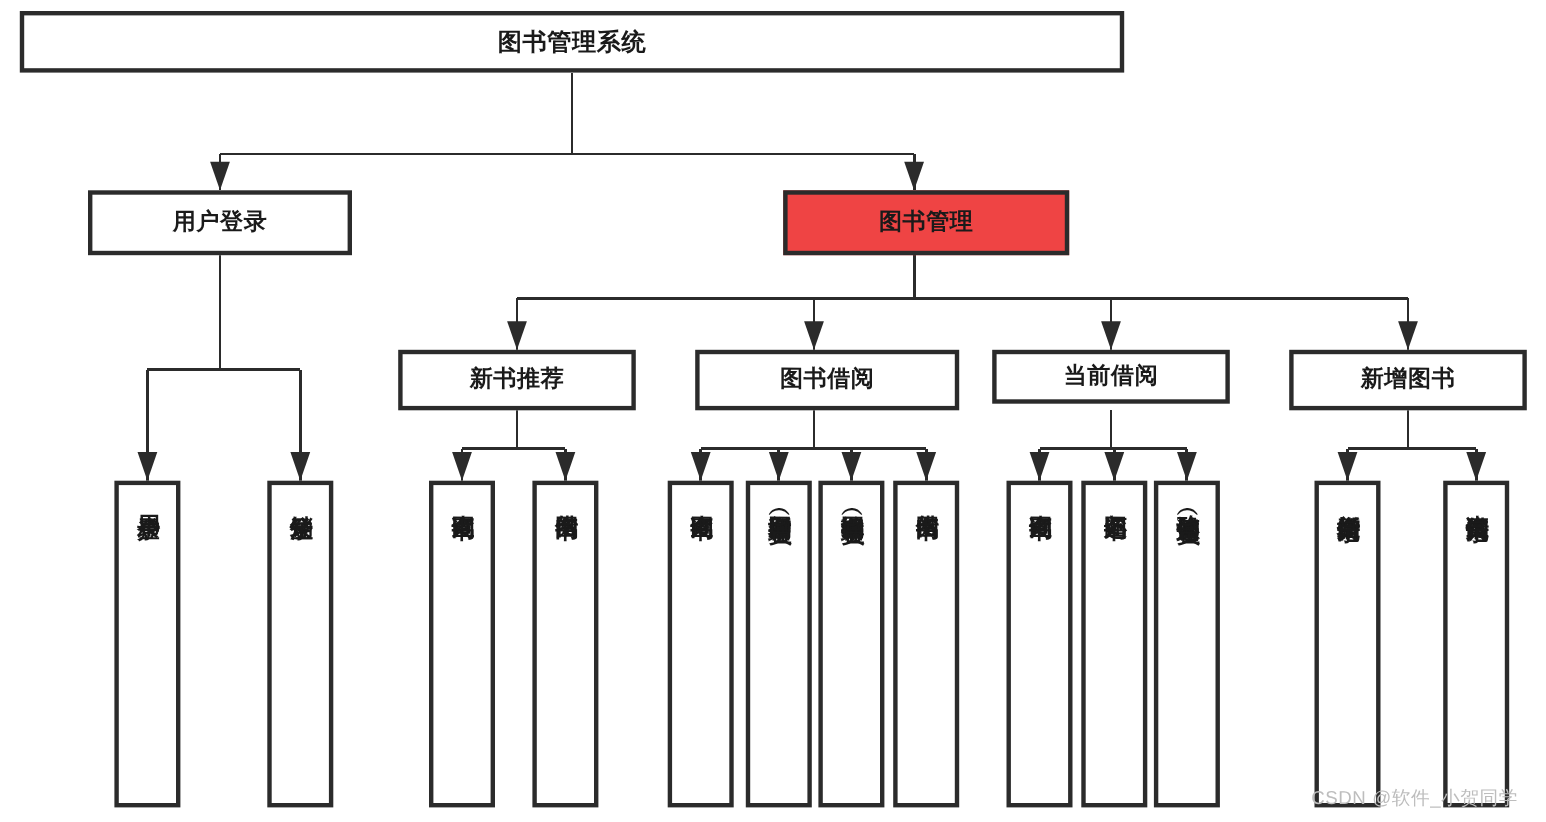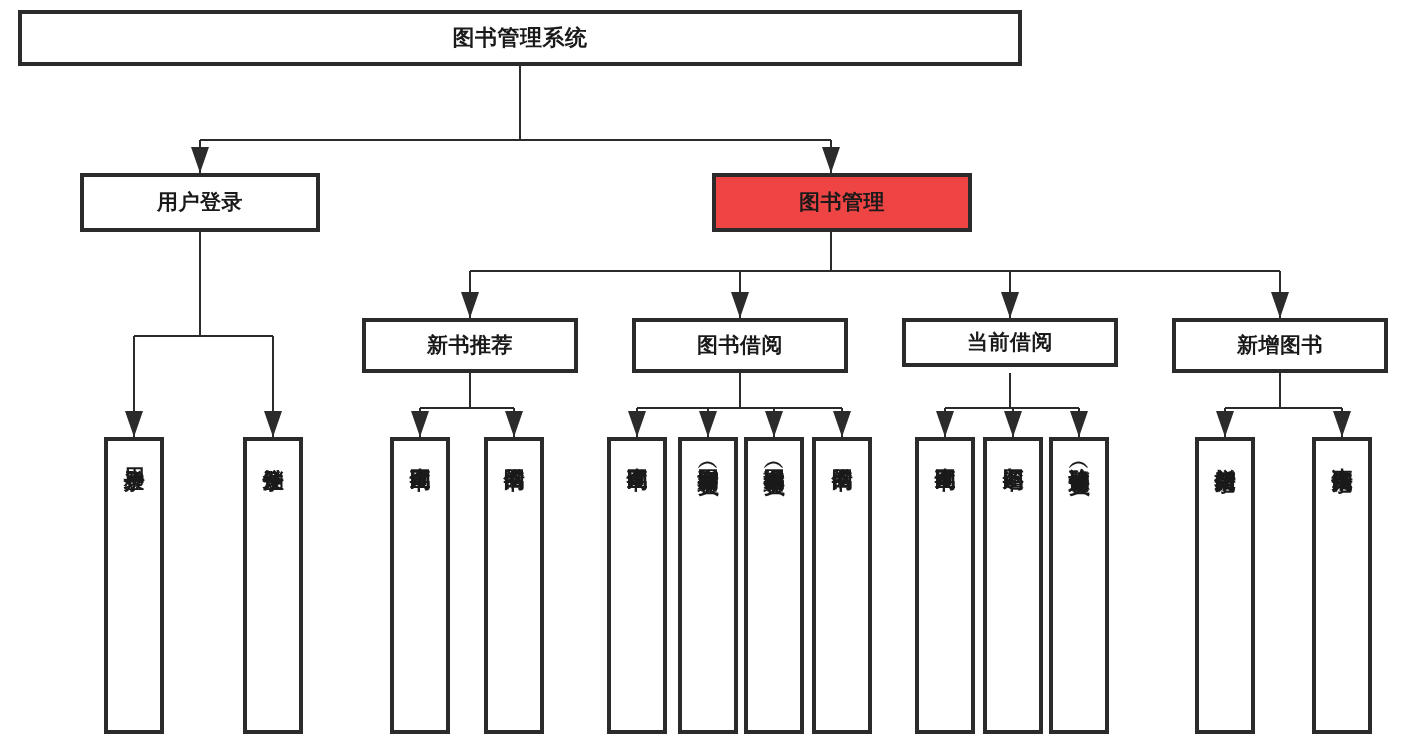--- a/index.html
+++ b/index.html
@@ -132,21 +132,21 @@
       </div>
       <div class="node horizontal" style="left: 80px; top: 173px; width: 240px; height: 59px; border-color: rgb(43, 43, 43); background: rgb(255, 255, 255); color: rgb(26, 26, 26);">
         <span class="label">用户登录</span>
       </div>
       <div class="node horizontal" style="left: 712px; top: 173px; width: 260px; height: 59px; border-color: rgb(43, 43, 43); background: #ef4444; color: rgb(26, 26, 26);">
         <span class="label">图书管理</span>
       </div>
       <div class="node horizontal" style="left: 362px; top: 318px; width: 216px; height: 55px; border-color: rgb(43, 43, 43); background: rgb(255, 255, 255); color: rgb(26, 26, 26);">
         <span class="label">新书推荐</span>
       </div>
-      <div class="node horizontal" style="left: 632px; top: 318px; width: 216px; height: 55px; border-color: rgb(43, 43, 43); background: rgb(255, 255, 255); color: rgb(26, 26, 26);">
+      <div class="node horizontal" style="left: 632px; top: 318px; width: 240px; height: 55px; border-color: rgb(43, 43, 43); background: rgb(255, 255, 255); color: rgb(26, 26, 26);">
         <span class="label">图书借阅</span>
       </div>
       <div class="node horizontal" style="left: 902px; top: 318px; width: 216px; height: 49px; border-color: rgb(43, 43, 43); background: rgb(255, 255, 255); color: rgb(26, 26, 26);">
         <span class="label">当前借阅</span>
       </div>
       <div class="node horizontal" style="left: 1172px; top: 318px; width: 216px; height: 55px; border-color: rgb(43, 43, 43); background: rgb(255, 255, 255); color: rgb(26, 26, 26);">
         <span class="label">新增图书</span>
       </div>
       <div class="node vertical" style="left: 104px; top: 437px; width: 60px; height: 297px; border-color: rgb(43, 43, 43); background: rgb(255, 255, 255); color: rgb(26, 26, 26);">
         <span class="label">用户登录</span>
@@ -181,13 +181,14 @@
       <div class="node vertical" style="left: 1049px; top: 437px; width: 60px; height: 297px; border-color: rgb(43, 43, 43); background: rgb(255, 255, 255); color: rgb(26, 26, 26);">
         <span class="label">确认归还（管理员）</span>
       </div>
       <div class="node vertical" style="left: 1195px; top: 437px; width: 60px; height: 297px; border-color: rgb(43, 43, 43); background: rgb(255, 255, 255); color: rgb(26, 26, 26);">
         <span class="label">新增借阅记录</span>
       </div>
       <div class="node vertical" style="left: 1312px; top: 437px; width: 60px; height: 297px; border-color: rgb(43, 43, 43); background: rgb(255, 255, 255); color: rgb(26, 26, 26);">
         <span class="label">查询借阅记录</span>
       </div>
     </div>
+  <div class="watermark" style="left:1192px; top:714px;">CSDN @软件_小贺同学</div>
 </div>
 
 </body></html>

